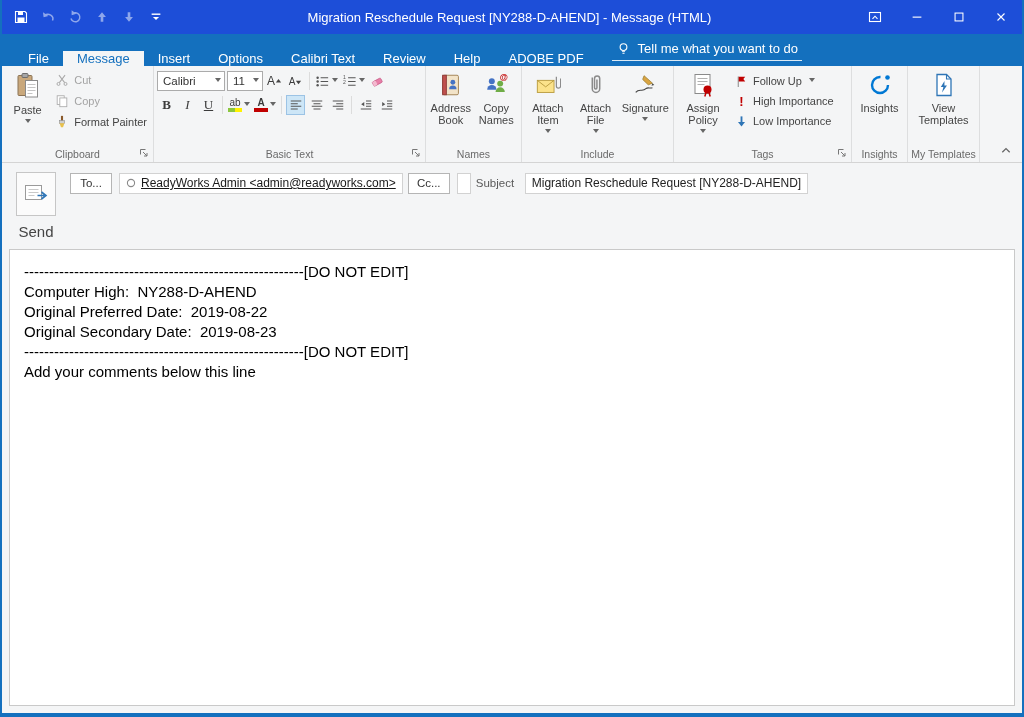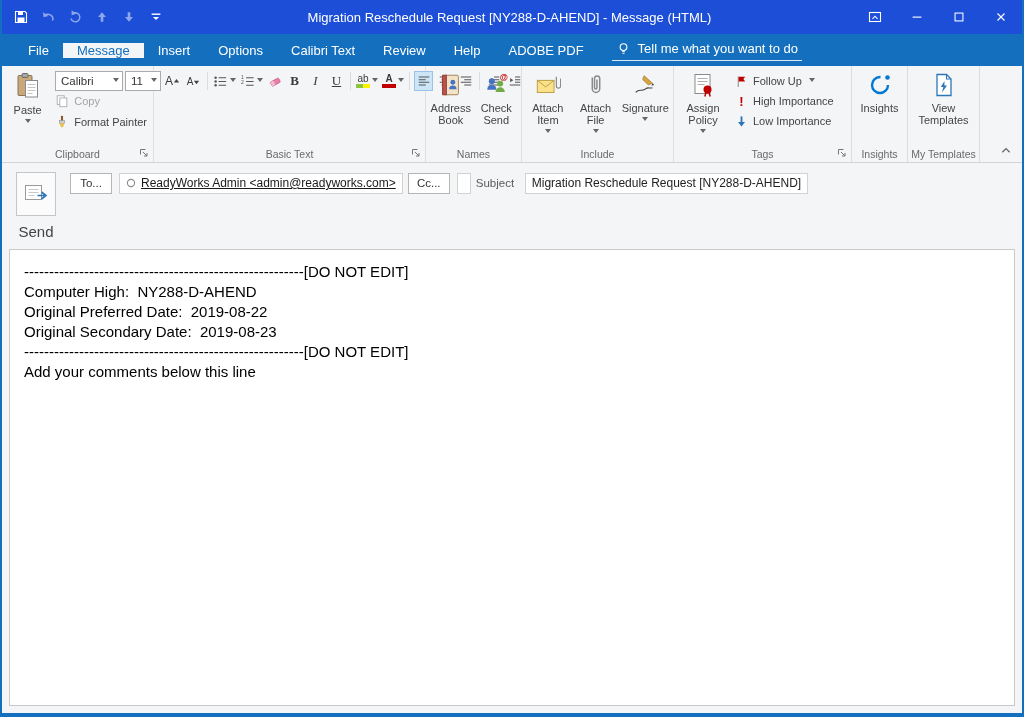--- a/index.html
+++ b/index.html
@@ -11,41 +11,41 @@
     display:flex;flex-direction:column;overflow:hidden;
   }
   
   .titlebar{height:34px;background:#1d4ed8;display:flex;align-items:center;color:#fff;flex:0 0 auto;}
   .qat{display:flex;align-items:center;gap:9px;padding-left:10px;}
   .qat .qbtn{width:18px;height:18px;display:flex;align-items:center;justify-content:center;cursor:pointer;}
   .title{flex:1;text-align:center;font-size:13px;white-space:nowrap;overflow:hidden;text-overflow:ellipsis;padding:0 8px;}
   .win-controls{display:flex;height:34px;}
   .wbtn{width:42px;height:34px;display:flex;align-items:center;justify-content:center;cursor:pointer;}
   
-  .tabs{height:32px;background:#1470BE;display:flex;align-items:center;padding-left:12px;flex:0 0 auto;}
+  .tabs{height:32px;background:#1470BE;display:flex;align-items:flex-end;padding-left:12px;flex:0 0 auto;}
   .tab{padding:0 14px;display:flex;align-items:center;font-size:13px;color:#fff;cursor:pointer;white-space:nowrap;}
   .tab.active{background:#F4F5F6;color:#1470BE;}
   .tellme{display:flex;align-items:center;gap:7px;color:#fff;font-size:13px;margin-left:14px;cursor:pointer;align-self:center;padding:2px 4px 4px 4px;border-bottom:1px solid rgba(255,255,255,.85);}
   
   .ribbon{height:97px;background:#F4F5F6;border-bottom:1px solid #D4D4D4;display:flex;position:relative;flex:0 0 auto;}
   .rgroup{position:relative;border-right:1px solid #DDDEDF;padding:3px 3px 15px 3px;display:flex;}
   .rg-label{position:absolute;bottom:2px;left:0;right:0;text-align:center;font-size:10.5px;color:#6a6a6a;white-space:nowrap;}
   .launcher{position:absolute;bottom:3px;right:3px;width:12px;height:12px;cursor:pointer;display:flex;align-items:center;justify-content:center;}
   .bigbtn{display:flex;flex-direction:column;align-items:center;justify-content:flex-start;font-size:11px;color:#444;text-align:center;cursor:pointer;padding-top:3px;line-height:12px;}
   .bigbtn .blabel{margin-top:4px;}
   .caret{width:0;height:0;border:3px solid transparent;border-top:4px solid #666;display:inline-block;margin-left:2px;vertical-align:middle;}
   .caret.below{margin:3px 0 0 0;}
   .smallitem{display:flex;align-items:center;gap:5px;font-size:11px;color:#444;height:21px;padding:0 3px;cursor:pointer;white-space:nowrap;}
   .disabled{color:#A3A3A3;}
   .sep-v{width:1px;background:#DCDCDC;height:18px;margin:0 2px;align-self:center;}
   
   .g-clipboard{width:152px;}
   .clip-col{display:flex;flex-direction:column;margin-left:2px;}
   
-  .g-basictext{width:272px;flex-direction:row;justify-content:center;}
+  .g-basictext{width:272px;flex-direction:column;}
   .bt-row{display:flex;align-items:center;gap:2px;height:24px;}
   .combo{height:20px;background:#fff;border:1px solid #ABABAB;display:flex;align-items:center;justify-content:space-between;font-size:11.5px;color:#333;padding:0 3px 0 5px;cursor:pointer;}
   .font-combo{width:68px;}
   .size-combo{width:36px;}
   .sbtn{min-width:19px;height:20px;display:flex;align-items:center;justify-content:center;cursor:pointer;color:#3b3b3b;padding:0 1px;}
   .sbtn.selected{background:#CDE6F7;border:1px solid #9CC3E5;}
   .serif{font-family:"Liberation Serif","DejaVu Serif",serif;font-size:13px;}
   .color-stack{display:flex;flex-direction:column;align-items:center;line-height:9px;}
   .color-stack .bar{width:14px;height:4px;margin-top:1px;}
   .bar-highlight{background:linear-gradient(90deg,#8CC63F 0 50%,#FFF200 50%);}
@@ -339,21 +339,21 @@
         <span class="blabel">Address Book</span>
       </div>
       <div class="bigbtn">
         <svg width="26" height="26" viewBox="0 0 28 28">
             <circle cx="9.5" cy="10" r="3.2" fill="#4472C4"></circle>
             <path d="M4.5 19 a5 5 0 0 1 10 0z" fill="#4472C4"></path>
             <circle cx="18.5" cy="12.5" r="3.2" fill="#70AD47"></circle>
             <path d="M13.5 21.5 a5 5 0 0 1 10 0z" fill="#70AD47"></path>
             <text x="18" y="8.5" font-size="9" fill="#C00000" font-weight="bold">@</text>
           </svg>
-        <span class="blabel">Check Send</span>
+        <span class="blabel">Copy Names</span>
       </div>
       <span class="rg-label">Names</span>
     </div>
 
     <div class="rgroup g-include">
       <div class="bigbtn">
         <svg width="26" height="26" viewBox="0 0 28 28">
             <rect x="2.5" y="9" width="18" height="13" fill="#FBE28A" stroke="#B89B3E"></rect>
             <path d="M2.5 9 L11.5 16 L20.5 9" fill="none" stroke="#B89B3E"></path>
             <path d="M23 5 v10 a2.3 2.3 0 0 0 4.6 0 V7" fill="none" stroke="#8A8A8A" stroke-width="1.3"></path>

